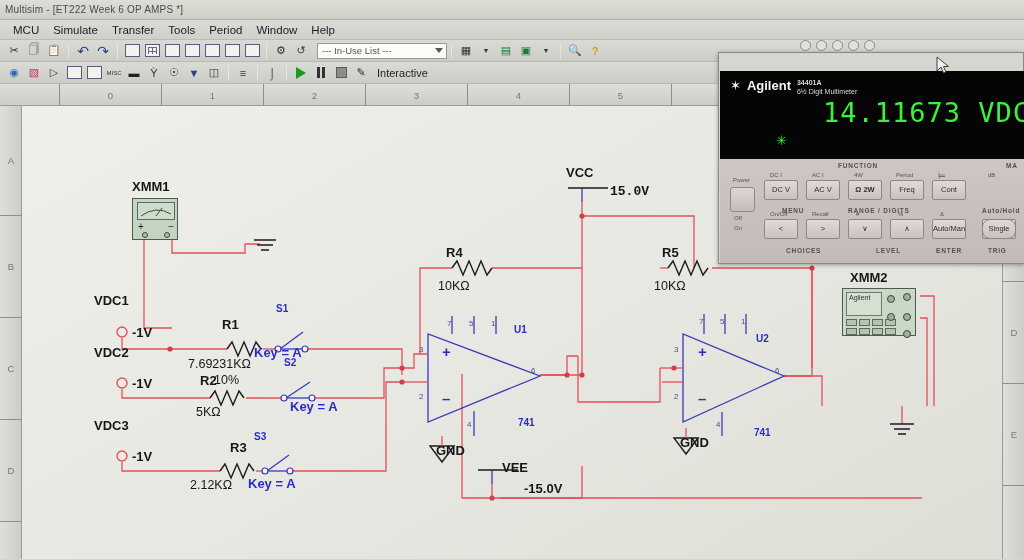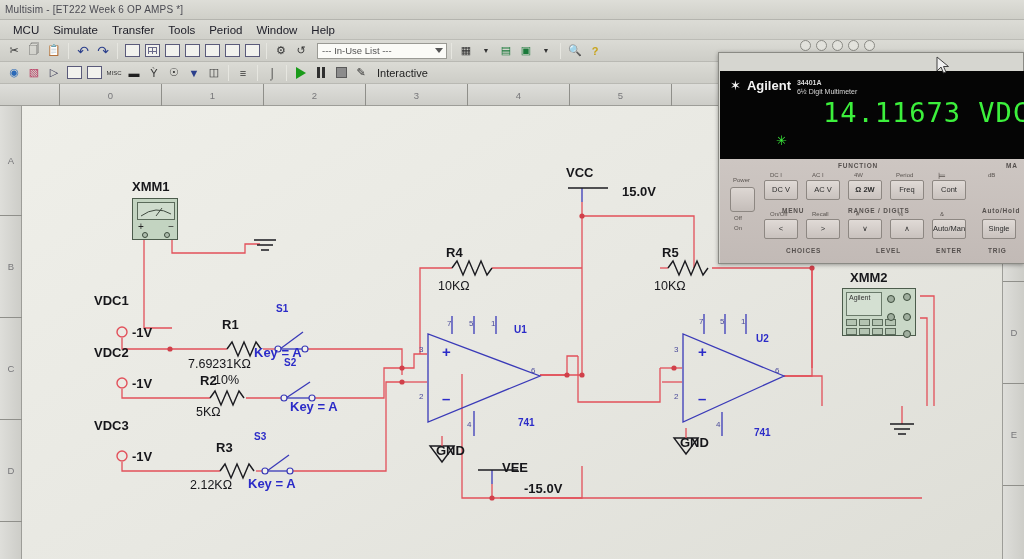--- a/index.html
+++ b/index.html
@@ -533,30 +533,30 @@
     <span class="lbl black" style="left:828px;top:165px;">XMM2</span>
 
     <span class="lbl black" style="left:72px;top:188px;">VDC1</span>
     <span class="lbl black" style="left:110px;top:220px;">-1V</span>
     <span class="lbl black" style="left:72px;top:240px;">VDC2</span>
     <span class="lbl black" style="left:110px;top:271px;">-1V</span>
     <span class="lbl black" style="left:72px;top:313px;">VDC3</span>
     <span class="lbl black" style="left:110px;top:344px;">-1V</span>
 
     <span class="lbl black" style="left:544px;top:60px;">VCC</span>
-    <span class="lbl black" style="left:600px;top:79px;">15.0V</span>
+    <span class="lbl black" style="left:588px;top:79px;font-family:Liberation Mono, monospace;">15.0V</span>
     <span class="lbl black" style="left:452px;top:355px;margin-left:28px;">VEE</span>
     <span class="lbl black" style="left:502px;top:376px;">-15.0V</span>
 
     <span class="lbl black" style="left:200px;top:212px;">R1</span>
     <span class="lbl black-n" style="left:166px;top:252px;">7.69231KΩ</span>
     <span class="lbl black" style="left:178px;top:268px;">R2</span>
     <span class="lbl black-n" style="left:192px;top:268px;">10%</span>
     <span class="lbl black-n" style="left:174px;top:300px;">5KΩ</span>
-    <span class="lbl black" style="left:194px;top:335px;">R3</span>
+    <span class="lbl black" style="left:208px;top:335px;">R3</span>
     <span class="lbl black-n" style="left:168px;top:373px;">2.12KΩ</span>
 
     <span class="lbl black" style="left:424px;top:140px;">R4</span>
     <span class="lbl black-n" style="left:416px;top:174px;">10KΩ</span>
     <span class="lbl black" style="left:640px;top:140px;">R5</span>
     <span class="lbl black-n" style="left:632px;top:174px;">10KΩ</span>
 
     <span class="lbl blue" style="left:254px;top:198px;">S1</span>
     <span class="lbl blue-s" style="left:232px;top:240px;">Key = A</span>
     <span class="lbl blue" style="left:262px;top:252px;">S2</span>
@@ -651,21 +651,21 @@
       <span class="ag-btnlbl" style="left:50px;top:52px;">On/Off</span>
       <div class="ag-btn" style="left:44px;top:60px;">&lt;</div>
       <span class="ag-btnlbl" style="left:92px;top:52px;">Recall</span>
       <div class="ag-btn" style="left:86px;top:60px;">&gt;</div>
       <span class="ag-btnlbl" style="left:136px;top:52px;">#</span>
       <div class="ag-btn" style="left:128px;top:60px;">∨</div>
       <span class="ag-btnlbl" style="left:178px;top:52px;">%</span>
       <div class="ag-btn" style="left:170px;top:60px;">∧</div>
       <span class="ag-btnlbl" style="left:220px;top:52px;">&amp;</span>
       <div class="ag-btn" style="left:212px;top:60px;">Auto/Man</div>
-      <div class="ag-btn" style="left:262px;top:60px;">Single</div>
+      <div class="ag-btn" style="left:262px;top:60px;border-radius:8px;">Single</div>
     </div>
   </div>
 
   <svg class="cursor-arrow" width="14" height="19" viewBox="0 0 14 19">
     <path d="M1 1 L1 15 L5 11 L7.5 17 L10 16 L7.5 10.5 L12.5 10.5 Z" fill="#f0f0f0" stroke="#404040" stroke-width="1"></path>
   </svg>
 
 </div>
 
 </body></html>

